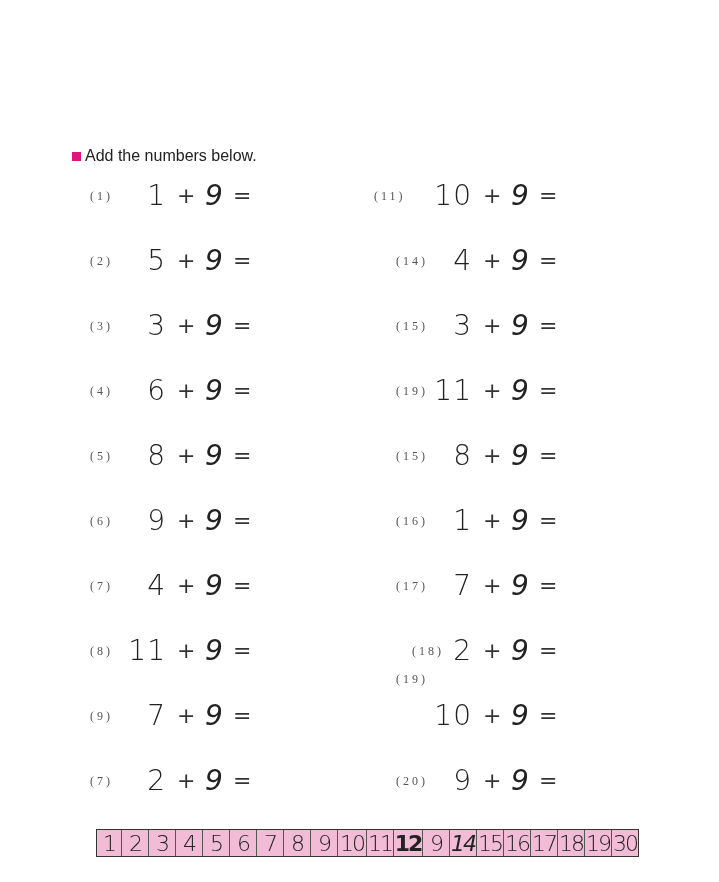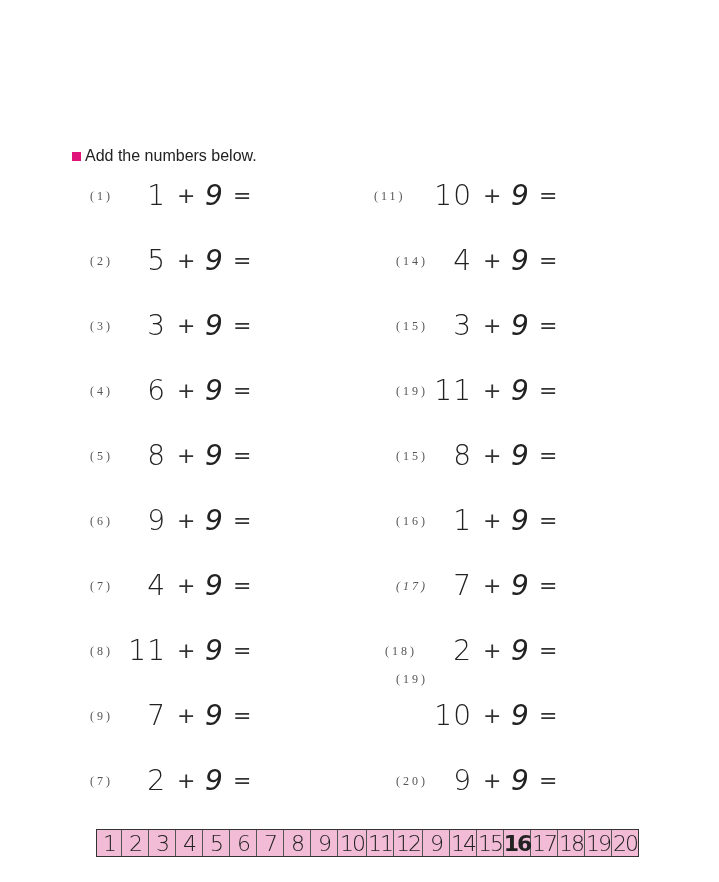--- a/index.html
+++ b/index.html
@@ -130,28 +130,28 @@
       <span class="eq" style="left: 539px; top: 443px;">=</span>
     </div>
     <div>
       <span class="num" style="left: 396px; top: 514px;">(16)</span>
       <span class="a" style="left: 428px; top: 504px;">1</span>
       <span class="op" style="left: 483px; top: 508px;">+</span>
       <span class="b" style="left: 511px; top: 504px;">9</span>
       <span class="eq" style="left: 539px; top: 508px;">=</span>
     </div>
     <div>
-      <span class="num" style="left: 396px; top: 579px; font-style: italic;">(17)</span>
+      <span class="num" style="left: 396px; top: 579px;">(17)</span>
       <span class="a" style="left: 428px; top: 569px;">7</span>
       <span class="op" style="left: 483px; top: 573px;">+</span>
       <span class="b" style="left: 511px; top: 569px;">9</span>
       <span class="eq" style="left: 539px; top: 573px;">=</span>
     </div>
     <div>
-      <span class="num" style="left: 385px; top: 644px;">(18)</span>
+      <span class="num" style="left: 412px; top: 644px;">(18)</span>
       <span class="a" style="left: 428px; top: 634px;">2</span>
       <span class="op" style="left: 483px; top: 638px;">+</span>
       <span class="b" style="left: 511px; top: 634px;">9</span>
       <span class="eq" style="left: 539px; top: 638px;">=</span>
     </div>
     <div>
       <span class="num" style="left: 396px; top: 672px;">(19)</span>
       <span class="a" style="left: 428px; top: 699px;">10</span>
       <span class="op" style="left: 483px; top: 703px;">+</span>
       <span class="b" style="left: 511px; top: 699px;">9</span>
@@ -171,22 +171,22 @@
     <div class="cell" style="width: 26px;">2</div>
     <div class="cell" style="width: 26px;">3</div>
     <div class="cell" style="width: 26px;">4</div>
     <div class="cell" style="width: 26px;">5</div>
     <div class="cell" style="width: 26px;">6</div>
     <div class="cell" style="width: 26px;">7</div>
     <div class="cell" style="width: 26px;">8</div>
     <div class="cell" style="width: 26px;">9</div>
     <div class="cell" style="width: 28px;">10</div>
     <div class="cell" style="width: 26px;">11</div>
-    <div class="cell" style="width: 28px;">12</div>
+    <div class="cell" style="width: 28px; font-weight: bold;">12</div>
     <div class="cell" style="width: 26px;">9</div>
-    <div class="cell" style="width: 26px;">14</div>
+    <div class="cell" style="width: 26px; font-style: italic;">14</div>
     <div class="cell" style="width: 26px;">15</div>
-    <div class="cell" style="width: 26px; font-weight: bold;">16</div>
+    <div class="cell" style="width: 26px;">16</div>
     <div class="cell" style="width: 26px;">17</div>
     <div class="cell" style="width: 26px;">18</div>
     <div class="cell" style="width: 26px;">19</div>
-    <div class="cell" style="width: 26px;">20</div>
+    <div class="cell" style="width: 26px;">30</div>
   </div>
 
 </body></html>

